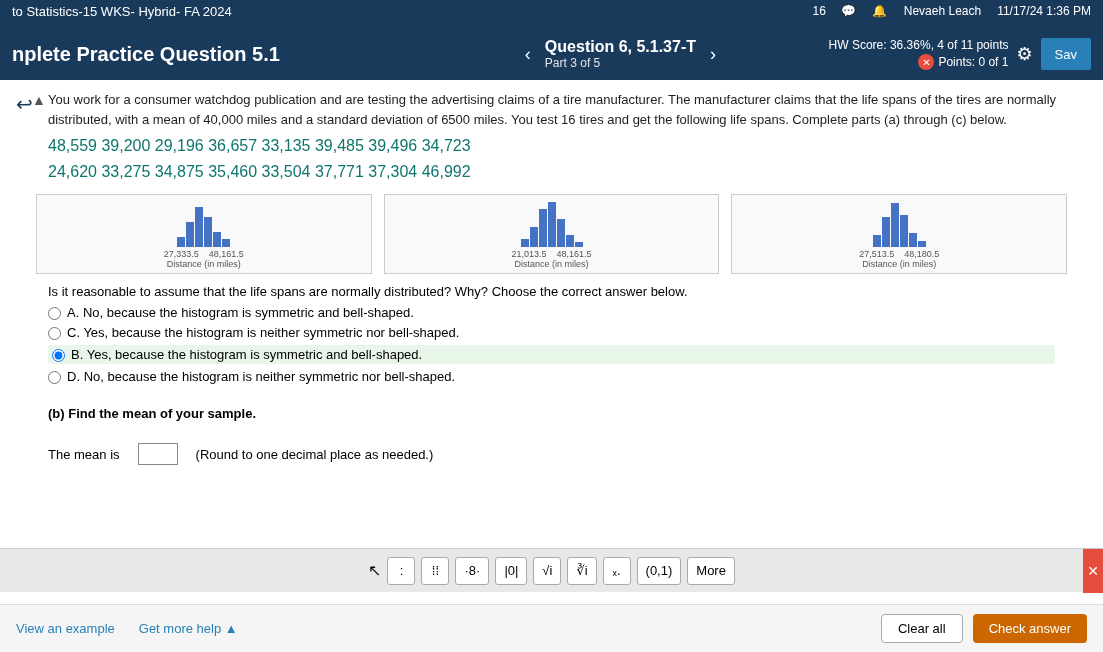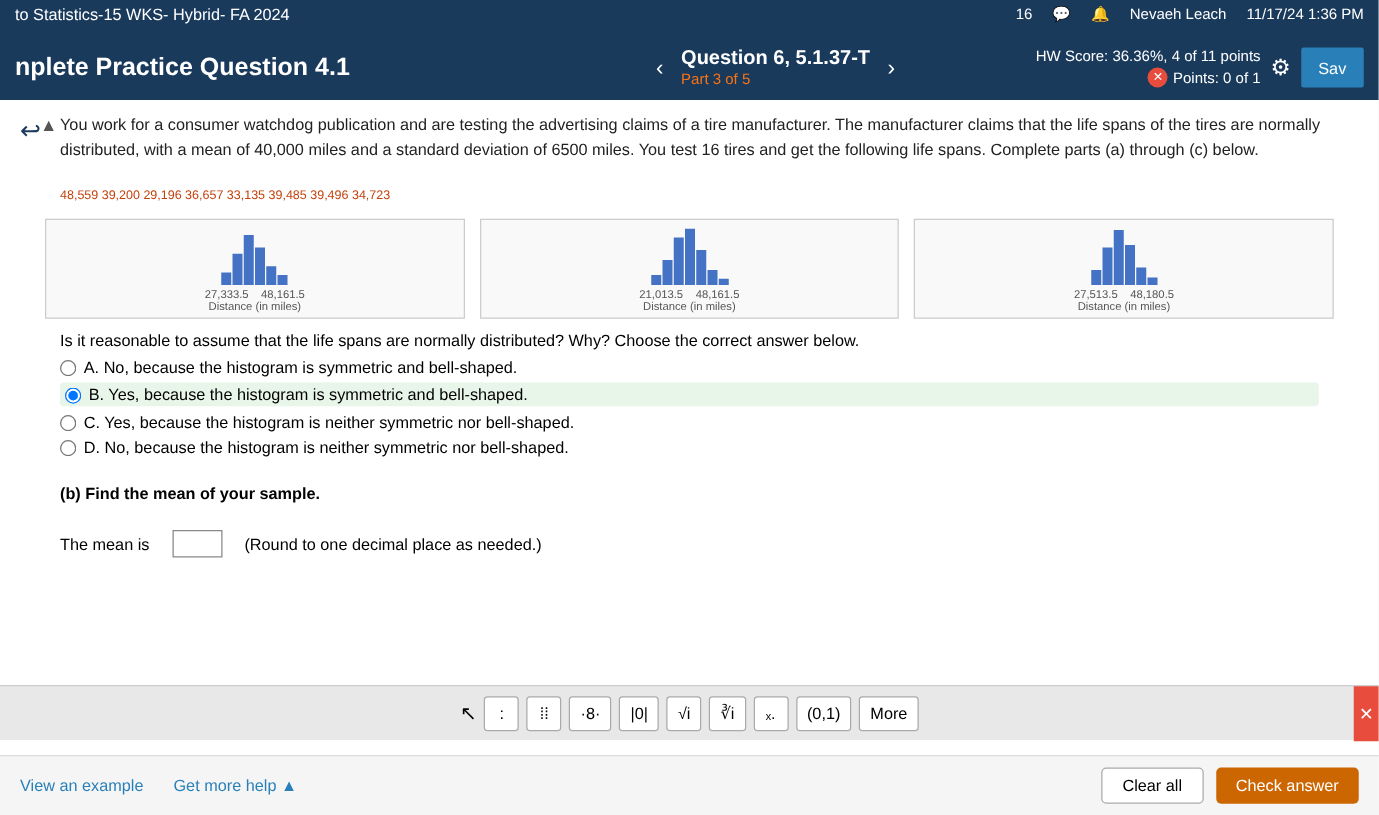--- a/index.html
+++ b/index.html
@@ -60,21 +60,21 @@
     }
 
     .question-title {
       font-size: 16px;
       font-weight: bold;
       color: white;
     }
 
     .question-sub {
       font-size: 12px;
-      color: #f97316;
+      color: #e5e5e5;
     }
 
     .nav-arrow {
       background: none;
       border: none;
       color: white;
       font-size: 18px;
       cursor: pointer;
       padding: 2px 6px;
     }
@@ -143,24 +143,24 @@
     }
 
     .question-text {
       font-size: 13px;
       color: #222;
       line-height: 1.5;
       margin-left: 32px;
     }
 
     .data-values {
-      font-size: 10px;
-      color: #c2410c;
+      font-size: 16px;
+      color: #0f766e;
       margin-left: 32px;
-      margin-top: 20px;
+      margin-top: 4px;
       line-height: 1.6;
     }
 
     .histogram-row {
       display: flex;
       gap: 12px;
       margin: 10px 20px;
       align-items: flex-end;
     }
 
@@ -364,21 +364,21 @@
     <span>16</span>
     <span>💬</span>
     <span>🔔</span>
     <span>Nevaeh Leach</span>
     <span>11/17/24 1:36 PM</span>
   </div>
 </div>
 
 <div class="header-bar">
   <div class="header-title">
-    <span>nplete Practice Question 4.1</span>
+    <span>nplete Practice Question 5.1</span>
   </div>
   <div class="question-center">
     <div class="question-nav">
       <button class="nav-arrow">‹</button>
       <div>
         <div class="question-title">Question 6, 5.1.37-T</div>
         <div class="question-sub">Part 3 of 5</div>
       </div>
       <button class="nav-arrow">›</button>
     </div>
@@ -401,20 +401,21 @@
   <span class="back-arrow">↩</span>
 
   <span class="up-arrow">▲</span>
 
   <div class="question-text">
     <span>You work for a consumer watchdog publication and are testing the advertising claims of a tire manufacturer. The manufacturer claims that the life spans of the tires are normally distributed, with a mean of 40,000 miles and a standard deviation of 6500 miles. You test 16 tires and get the following life spans. Complete parts (a) through (c) below.</span>
   </div>
 
   <div class="data-values">
     <div>48,559  39,200  29,196  36,657  33,135  39,485  39,496  34,723</div>
+    <div>24,620  33,275  34,875  35,460  33,504  37,771  37,304  46,992</div>
   </div>
 
   <div class="histogram-row">
 
     <div class="histogram-box">
       <div class="hist-inner">
         <div class="hist-bar" style="height:10px"></div>
         <div class="hist-bar" style="height:25px"></div>
         <div class="hist-bar" style="height:40px"></div>
         <div class="hist-bar" style="height:30px"></div>
@@ -459,27 +460,27 @@
     </div>
   </div>
 
   <div class="answer-section">
     <div style="font-size:13px; margin-bottom:6px;">Is it reasonable to assume that the life spans are normally distributed? Why? Choose the correct answer below.</div>
 
     <div class="answer-option">
       <input type="radio" name="answer" style="">
       <span>A. <span>No, because the histogram is symmetric and bell-shaped.</span></span>
     </div>
+    <div class="answer-option">
+      <input type="radio" name="answer" style="">
+      <span>C. <span>Yes, because the histogram is neither symmetric nor bell-shaped.</span></span>
+    </div>
     <div class="answer-option answer-checked">
       <input type="radio" name="answer" checked="" style="">
       <span>B. <span>Yes, because the histogram is symmetric and bell-shaped.</span></span>
-    </div>
-    <div class="answer-option">
-      <input type="radio" name="answer" style="">
-      <span>C. <span>Yes, because the histogram is neither symmetric nor bell-shaped.</span></span>
     </div>
     <div class="answer-option">
       <input type="radio" name="answer" style="">
       <span>D. <span>No, because the histogram is neither symmetric nor bell-shaped.</span></span>
     </div>
   </div>
 
   <div class="part-b">(b) Find the mean of your sample.</div>
   <div class="mean-line">
     <span>The mean is</span>

